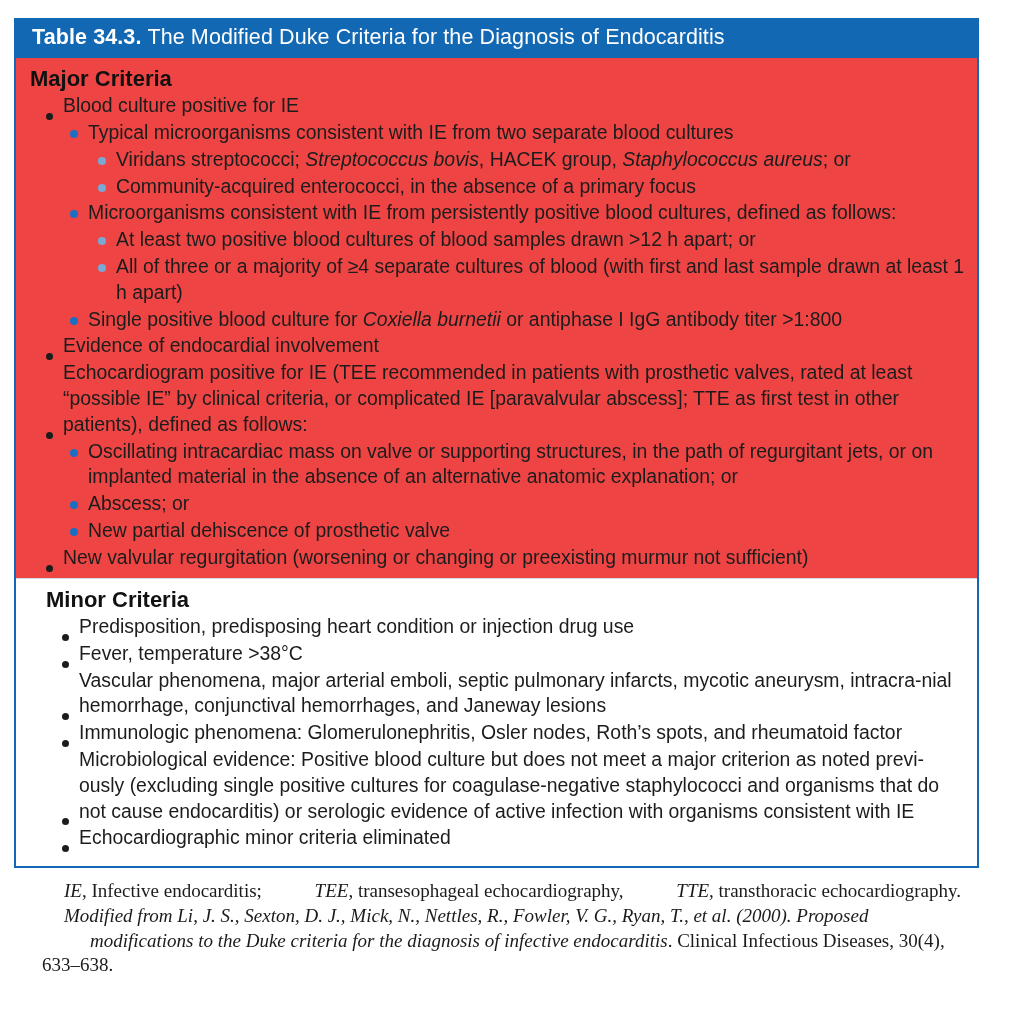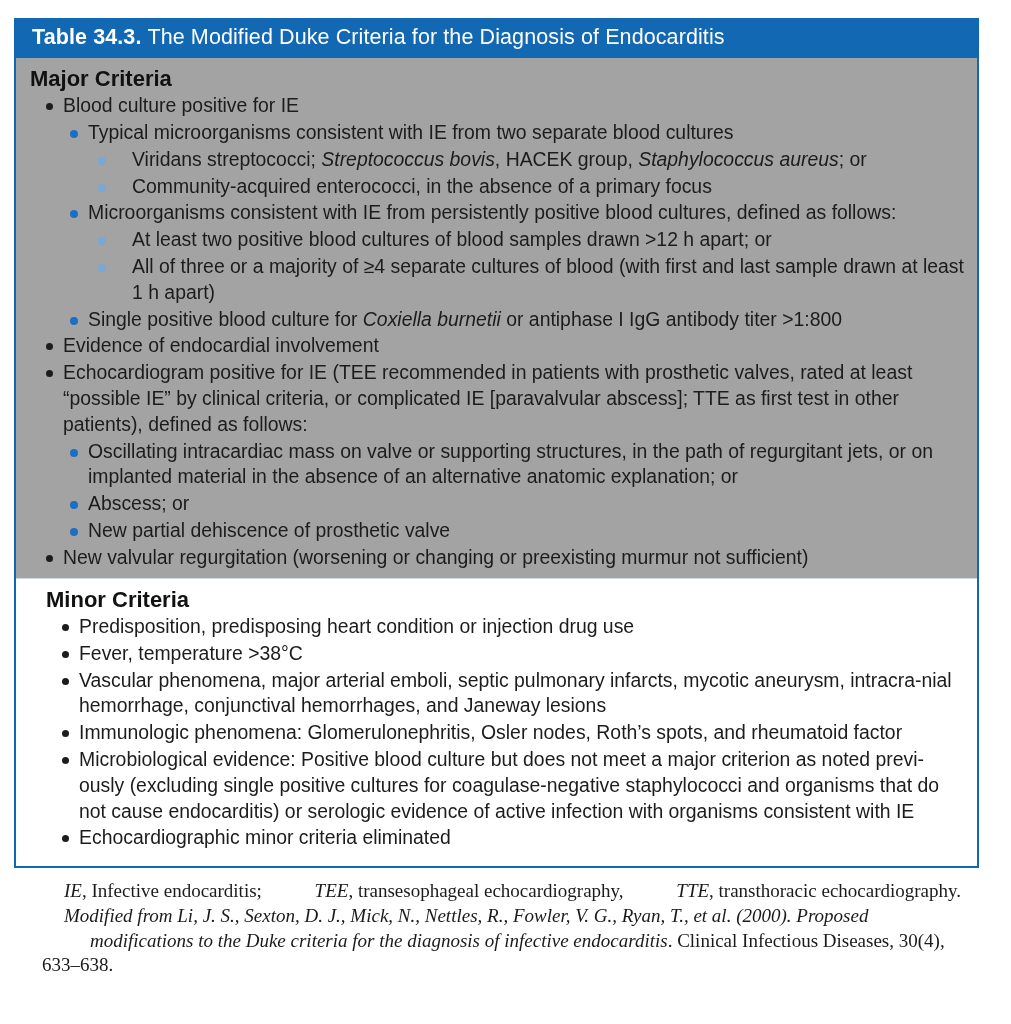--- a/index.html
+++ b/index.html
@@ -42,21 +42,21 @@
 
   
   .table-body {
     border: 2px solid #1268b3;
     border-top: none;
     background: #ffffff;
     box-sizing: border-box;
   }
 
   .section-major {
-    background: #a3a3a3;
+    background: #ef4444;
     padding: 7px 12px 6px 12px;
     border-bottom: 1px solid #cfd9e6;
   }
   .section-minor {
     background: #ffffff;
     padding: 7px 12px 14px 28px;
   }
 
   .section-title {
     font-size: 22px;
@@ -74,37 +74,37 @@
     line-height: 1.33;
     color: #1c1c1c;
   }
   .bullet {
     flex: 0 0 auto;
     display: block;
     border-radius: 50%;
     position: relative;
   }
   
-  .lvl1 { padding-left: 18px; }
+  .lvl1 { padding-left: 18px; align-items: flex-end; }
   .lvl1 > .bullet {
     width: 7px; height: 7px;
     background: #1c1c1c;
     margin-top: 10px;
     margin-right: 10px;
   }
   
   .lvl2 { padding-left: 42px; }
   .lvl2 > .bullet {
     width: 8px; height: 8px;
     background: #1a6fc4;
     margin-top: 10px;
     margin-right: 10px;
   }
   
-  .lvl3 { padding-left: 70px; gap: 16px; }
+  .lvl3 { padding-left: 70px; }
   .lvl3 > .bullet {
     width: 8px; height: 8px;
     background: #79a7d6;
     margin-top: 10px;
     margin-right: 10px;
   }
   .txt {
     flex: 1 1 auto;
     padding-bottom: 1px;
   }

